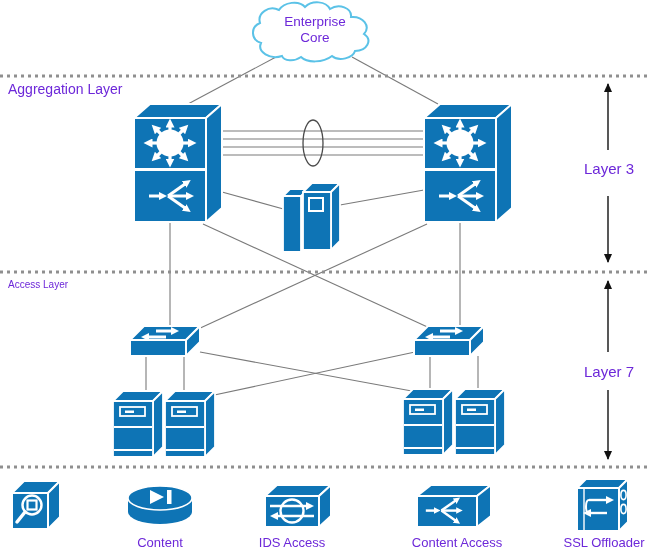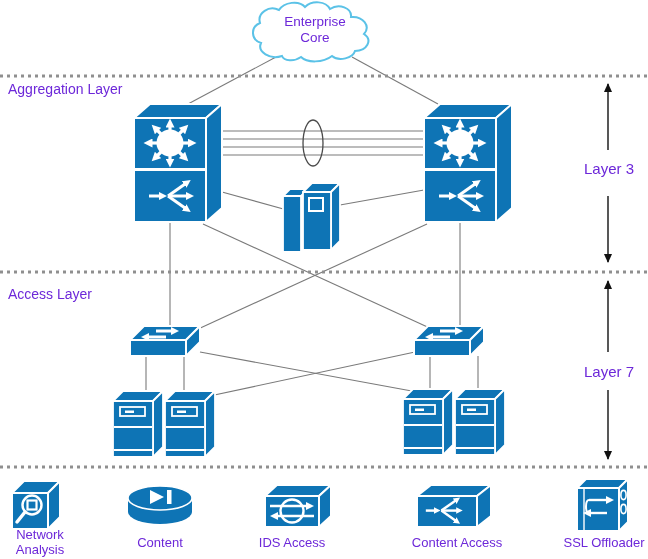--- a/index.html
+++ b/index.html
@@ -198,28 +198,26 @@
     <ellipse cx="46.5" cy="16" rx="2.6" ry="4.6" fill="none" stroke="#ffffff" stroke-width="1.6"></ellipse>
     <ellipse cx="46.5" cy="30" rx="2.6" ry="4.6" fill="none" stroke="#ffffff" stroke-width="1.6"></ellipse>
   </g>
 </svg>
 
 <div class="lbl center" style="left:265px;top:14px;width:100px;font-size:13.5px;line-height:16px;">Enterprise
 Core</div>
 
 <div class="lbl" style="left:8px;top:81px;font-size:14px;">Aggregation Layer</div>
 
-<div class="lbl" style="left:8px;top:286px;font-size:14px;">Access Layer</div>
+<div class="lbl" style="left:8px;top:279px;font-size:10px;">Access Layer</div>
 
 <div class="lbl center" style="left:576px;top:160px;width:66px;font-size:15px;">Layer 3</div>
 
 <div class="lbl center" style="left:576px;top:363px;width:66px;font-size:15px;">Layer 7</div>
 
-<div class="lbl center" style="left:0px;top:527px;width:80px;font-size:13px;line-height:15px;">Network
-Analysis</div>
 
 <div class="lbl center" style="left:118px;top:535px;width:84px;font-size:13px;">Content</div>
 
 <div class="lbl center" style="left:250px;top:535px;width:84px;font-size:13px;">IDS Access</div>
 
 <div class="lbl center" style="left:402px;top:535px;width:110px;font-size:13px;">Content Access</div>
 
 <div class="lbl center" style="left:550px;top:535px;width:108px;font-size:13px;">SSL Offloader</div>
 
 </div>

